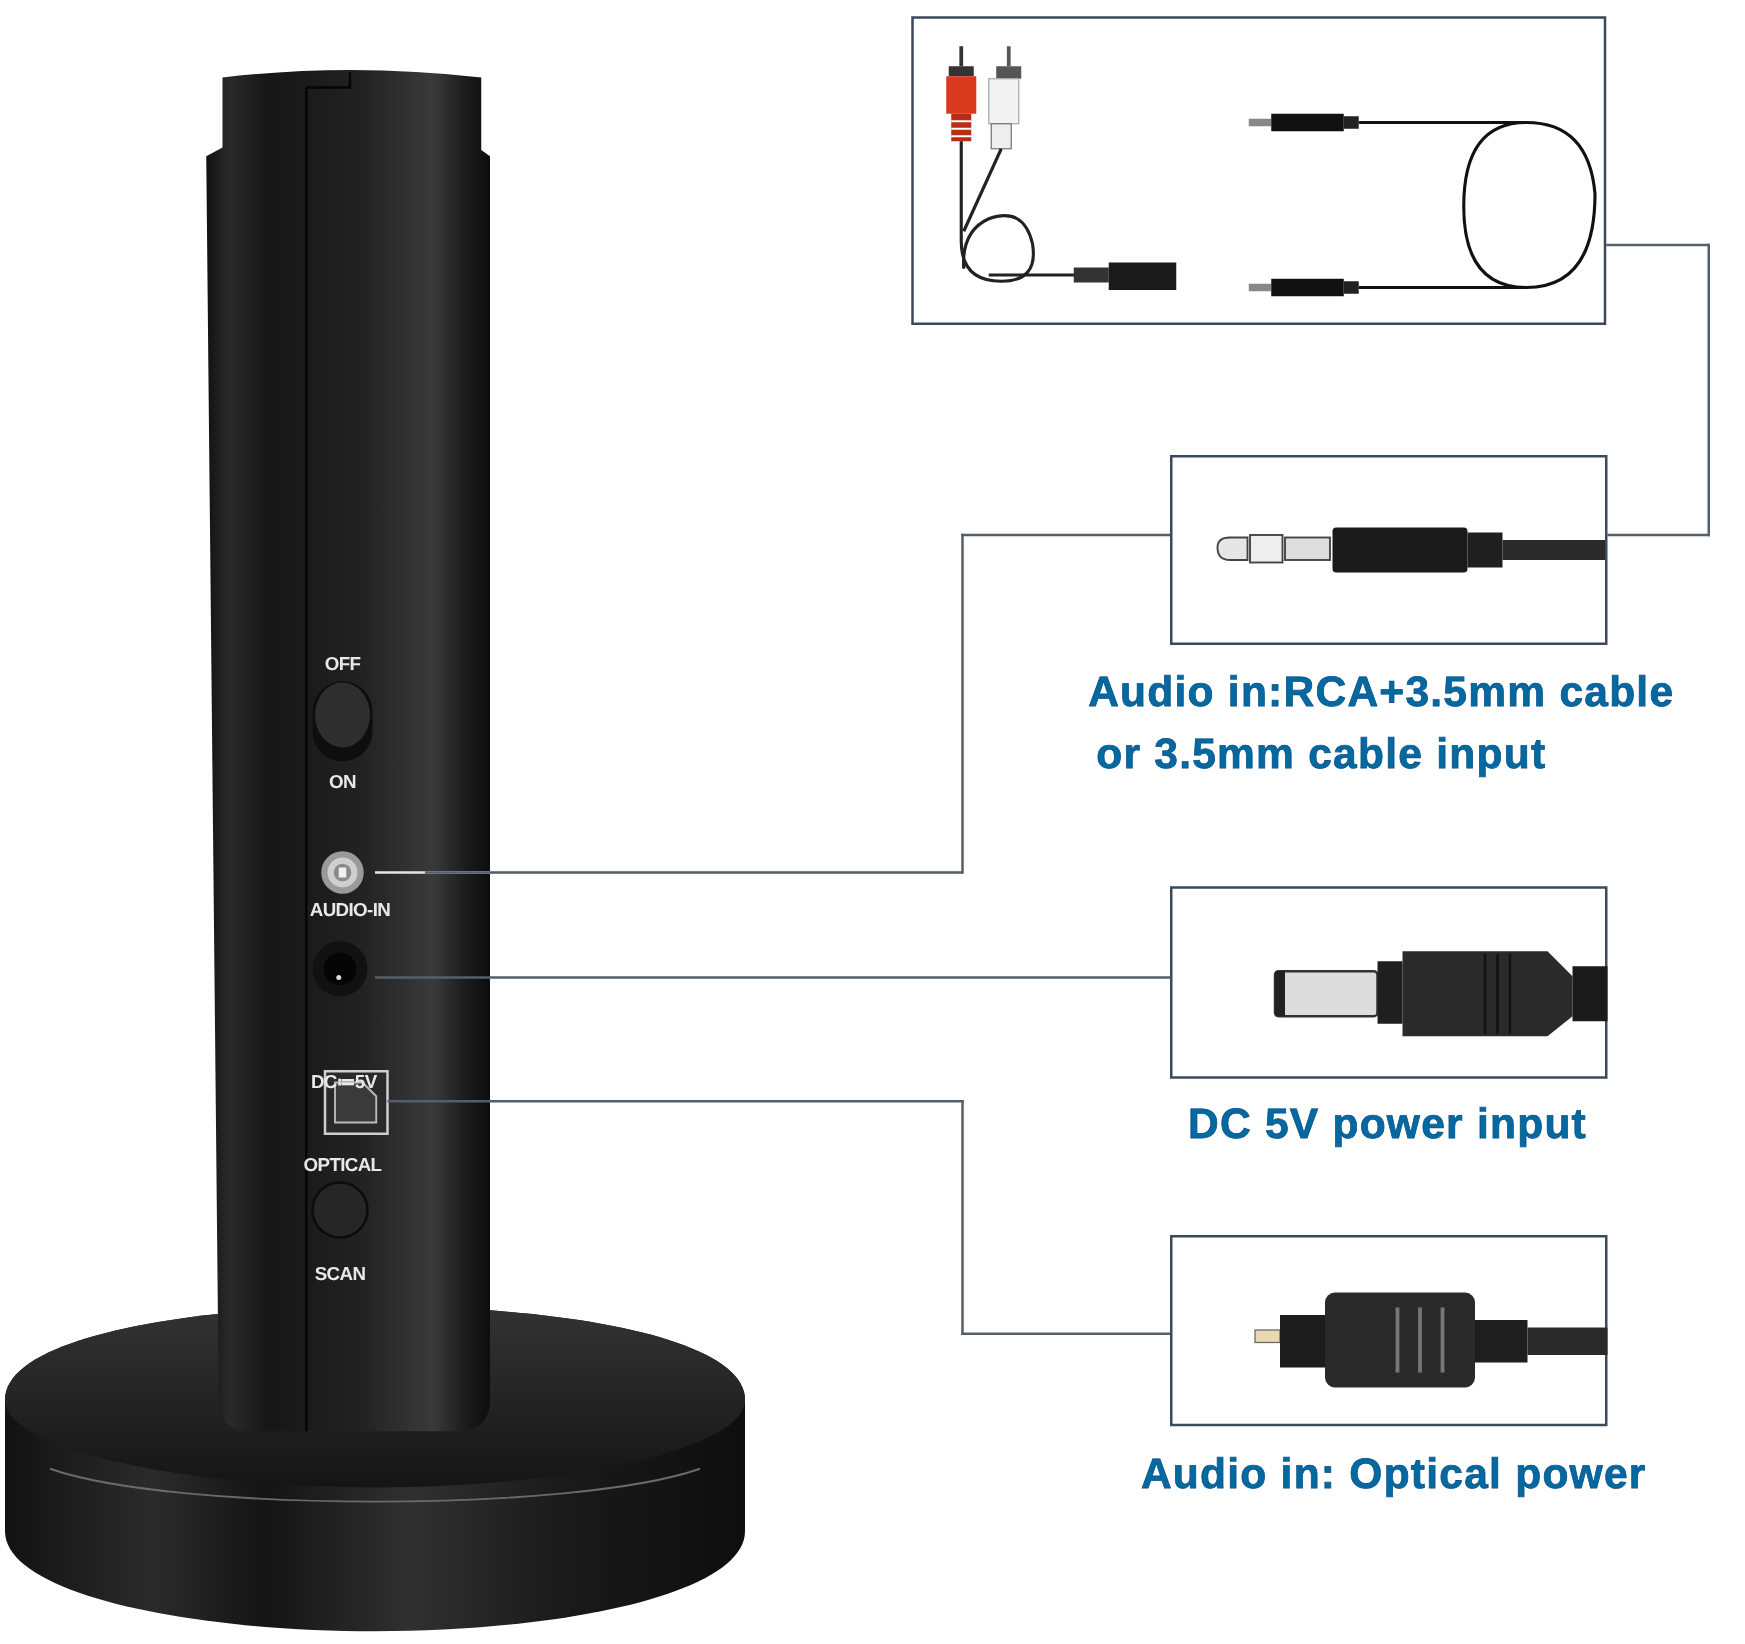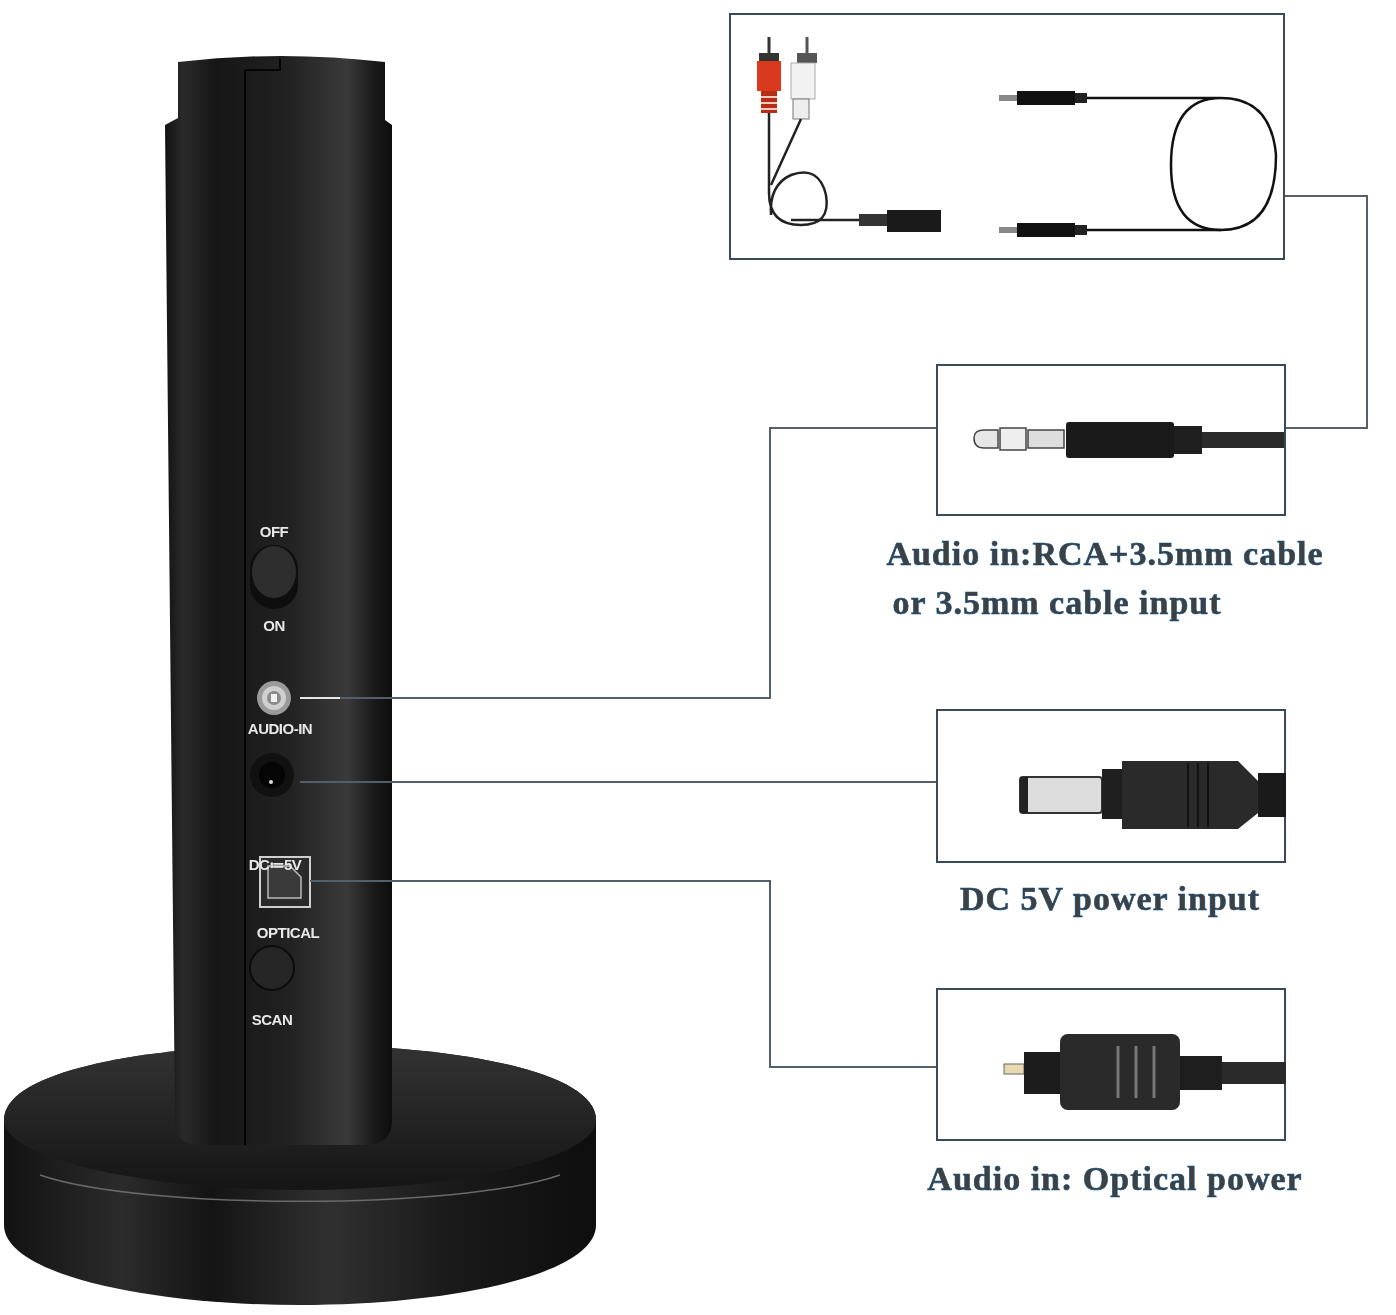--- a/index.html
+++ b/index.html
@@ -2,23 +2,23 @@
 <html><head>
 <meta charset="utf-8">
 <style>
   html, body { margin: 0; padding: 0; background: #ffffff; }
   body { width: 1396px; height: 1315px; position: relative; overflow: hidden;
          font-family: "Liberation Sans", sans-serif; }
   .abs { position: absolute; }
   .panel { position: absolute; border: 2px solid #3a4a5a; background: #fff; box-sizing: border-box; }
   .device-label { position: absolute; color: #e8e8e8; font-size: 15px; letter-spacing: -0.5px;
                   text-align: center; font-family: "Liberation Sans", sans-serif; }
-  .callout { position: absolute; color: #404040; font-weight: bold; font-size: 34px;
+  .callout { position: absolute; color: #0369a1; font-weight: bold; font-size: 34px;
              text-align: center; letter-spacing: 1px; line-height: 48px;
-             font-family: Liberation Serif, serif;
+             font-family: Liberation Sans, sans-serif;
              -webkit-text-stroke: 0.6px #0d4f86; }
   .leader { position: absolute; background: #555f6a; }
   svg { position: absolute; left: 0; top: 0; }
 </style>
 </head>
 <body>
 
 <div class="abs" style="left:0;top:0;width:620px;height:1315px;font-weight:bold;">
   <svg width="620" height="1315">
     <defs>
@@ -68,21 +68,21 @@
     <rect x="260" y="857" width="50" height="50" fill="#2a2a2a" stroke="#cfcfcf" stroke-width="2"></rect>
     <path d="M268,866 L290,866 L301,877 L301,898 L268,898 Z" fill="#3a3a3a" stroke="#bbb" stroke-width="1.5"></path>
 
     <circle cx="272" cy="968" r="22" fill="#262626" stroke="#0c0c0c" stroke-width="2"></circle>
   </svg>
 
   <div class="device-label" style="left:250px;top:523px;width:48px;">OFF</div>
   <div class="device-label" style="left:250px;top:617px;width:48px;">ON</div>
   <div class="device-label" style="left:238px;top:720px;width:84px;">AUDIO-IN</div>
   <div class="device-label" style="left:238px;top:856px;width:74px;">DC≔5V</div>
-  <div class="device-label" style="left:248px;top:924px;width:80px;">OPTICAL</div>
+  <div class="device-label" style="left:234px;top:924px;width:80px;">OPTICAL</div>
   <div class="device-label" style="left:245px;top:1011px;width:54px;">SCAN</div>
 
   <div class="abs" style="left:250px;top:545px;width:48px;height:64px;border-radius:24px;"></div>
   <div class="abs" style="left:257px;top:681px;width:34px;height:34px;border-radius:50%;"></div>
   <div class="abs" style="left:250px;top:753px;width:44px;height:44px;border-radius:50%;"></div>
   <div class="abs" style="left:260px;top:857px;width:50px;height:50px;"></div>
   <div class="abs" style="left:250px;top:946px;width:44px;height:44px;border-radius:50%;"></div>
 </div>
 
 <div>

